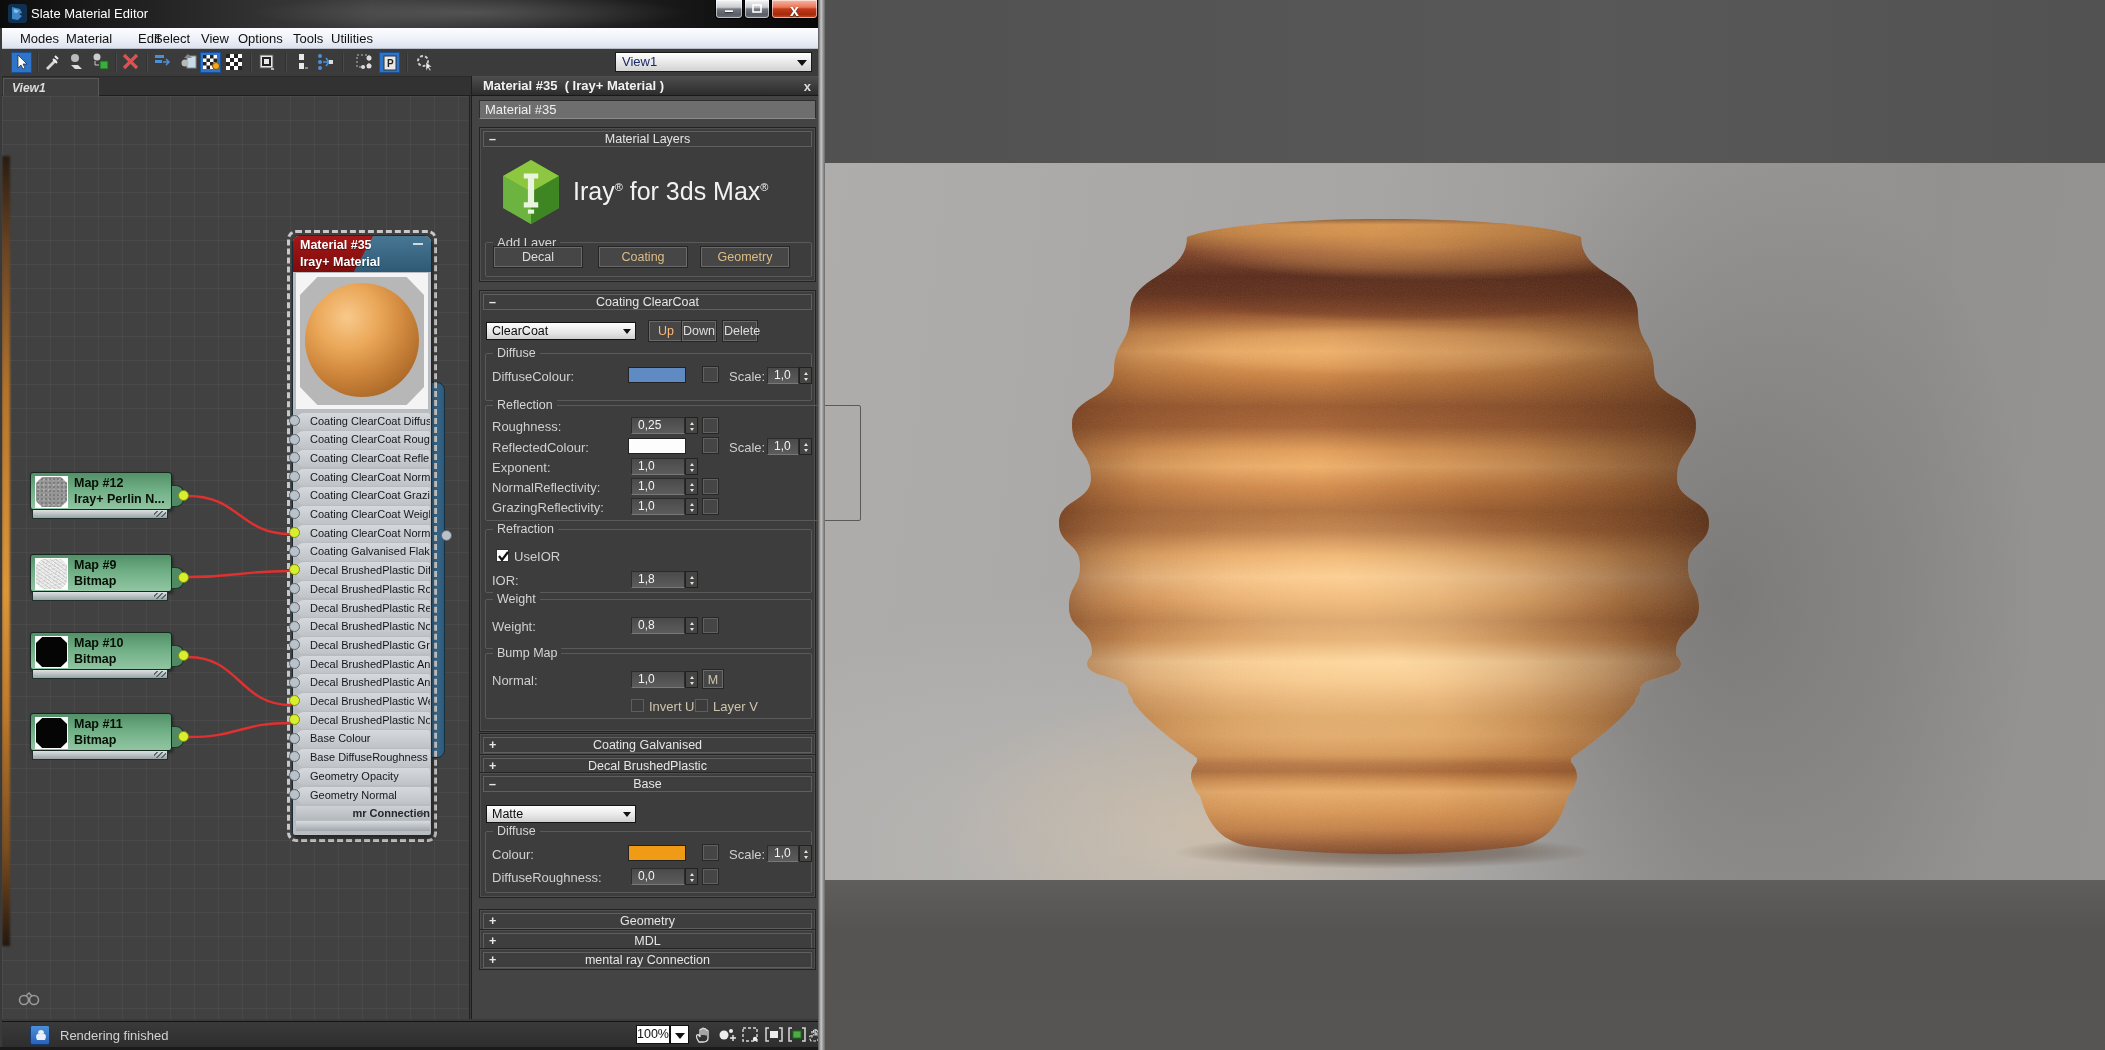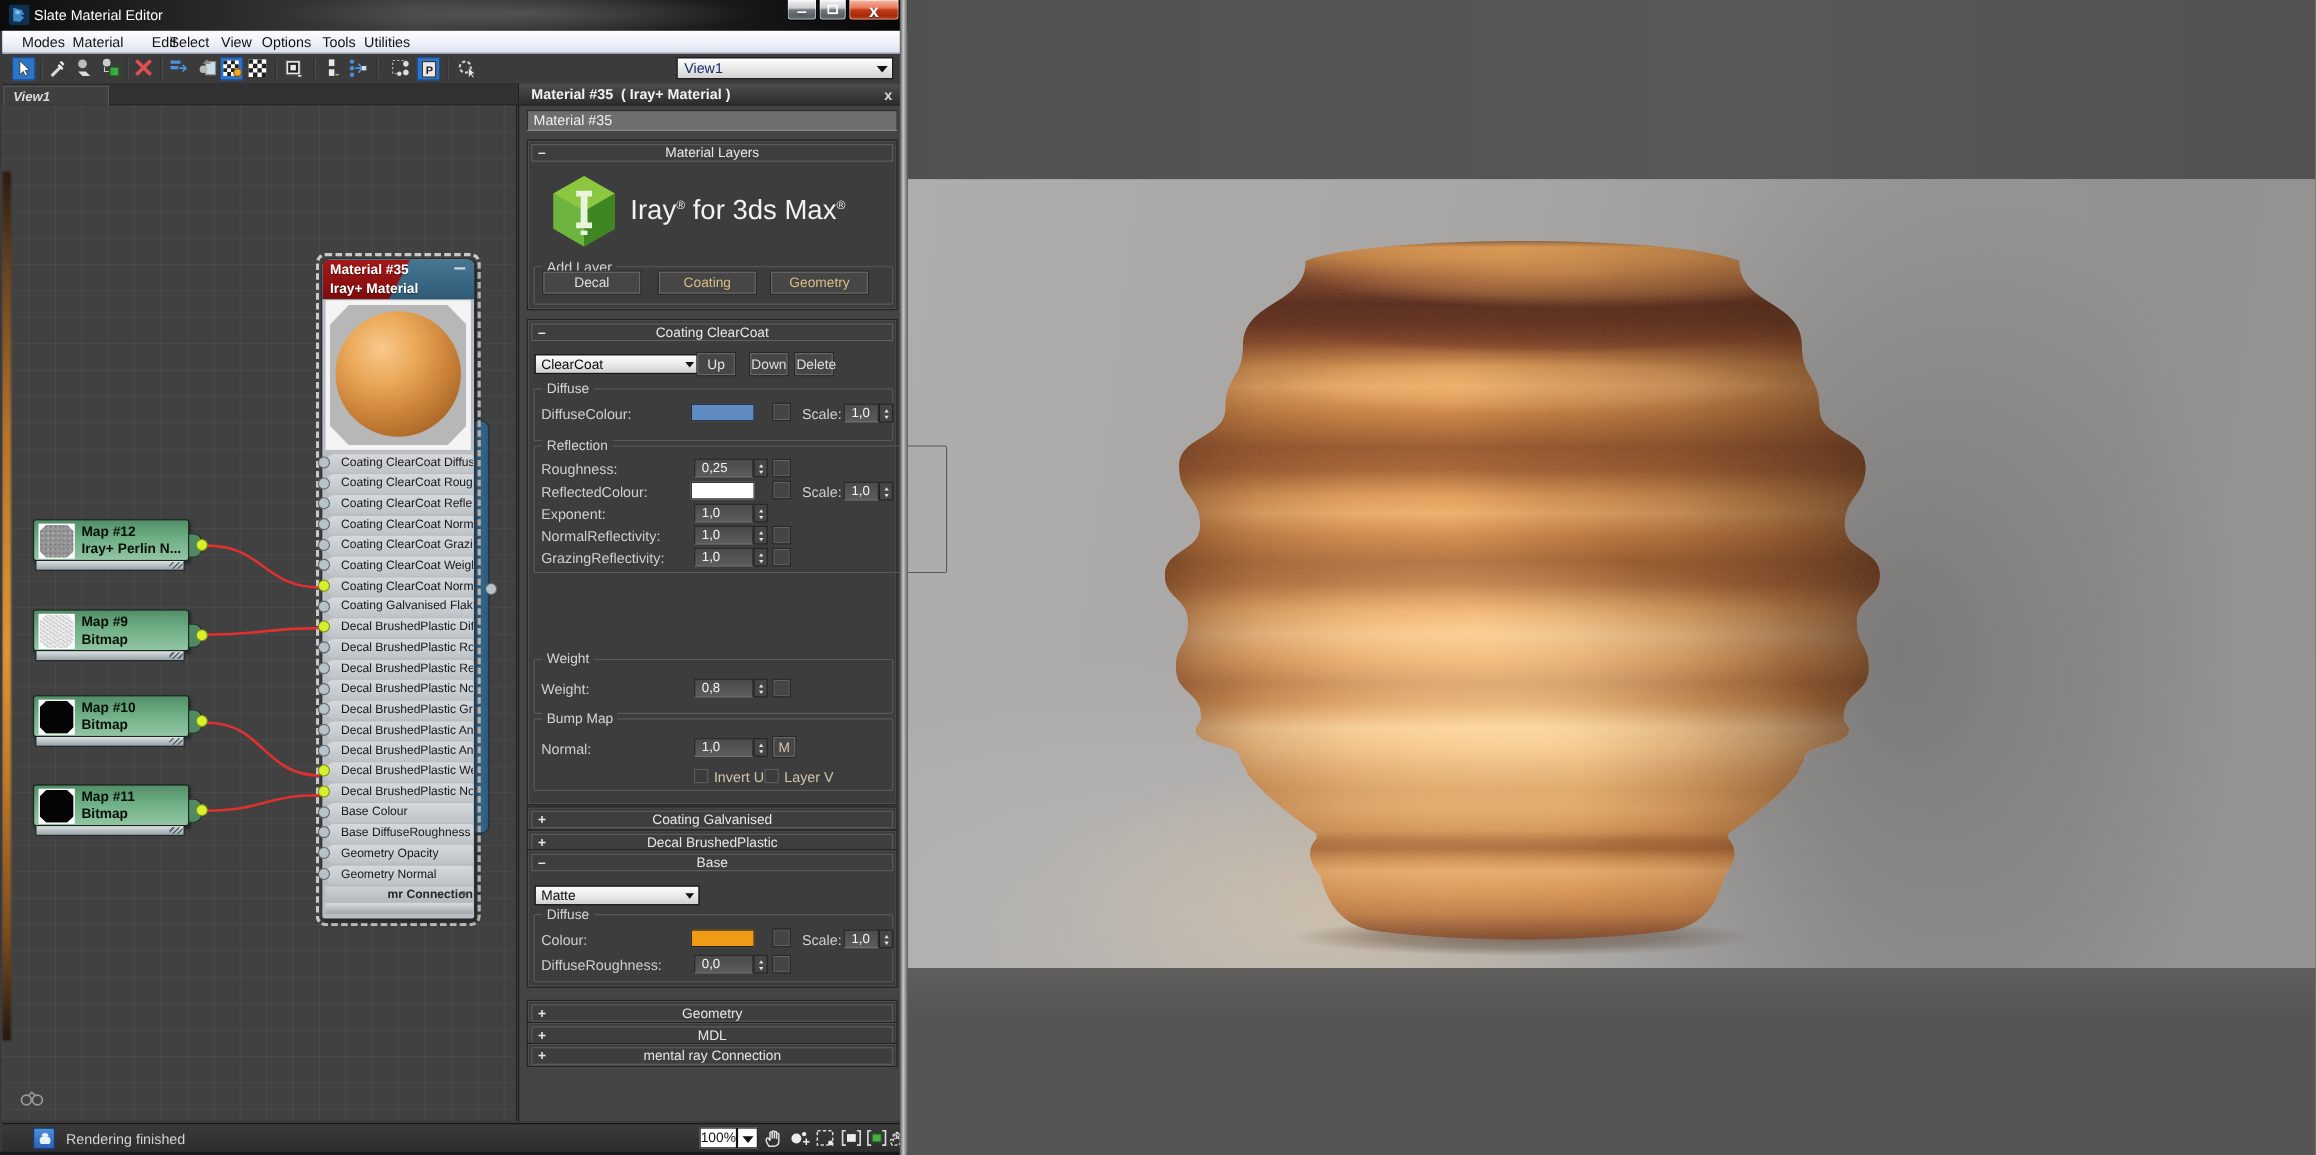--- a/index.html
+++ b/index.html
@@ -470,21 +470,21 @@
 <div class="grp" style="left:5px;top:114px;width:327px;height:35px">
             <span class="glab" style="font-size:13px">Add Layer</span>
           </div>
           <div class="pbtn" style="left:14px;top:119px;width:88px">Decal</div>
           <div class="pbtn" style="left:119px;top:119px;width:88px;color:#dcbd85">Coating</div>
           <div class="pbtn" style="left:221px;top:119px;width:88px;color:#dcbd85">Geometry</div>
         </div>
         <div class="roll" style="top:214px;height:442px">
           <div class="rhead" style="width:329px"><span class="pm">–</span>Coating ClearCoat</div>
           <div class="combo" style="left:6px;top:31px;width:150px">ClearCoat<div class="varr"></div></div>
-          <div class="pbtn" style="left:154px;top:30px;width:34px;color:#e5e5e5">Up</div>
+          <div class="pbtn" style="left:169px;top:30px;width:34px;color:#fdba74">Up</div>
           <div class="pbtn" style="left:202px;top:30px;width:34px">Down</div>
           <div class="pbtn" style="left:243px;top:30px;width:34px">Delete</div>
           <div class="grp" style="left:5px;top:62px;width:327px;height:48px">
             <span class="glab">Diffuse</span>
             <div class="lbl" style="left:6px;top:15px">DiffuseColour:</div>
             <div class="swatch" style="left:142px;top:13px;background:#5f8ac2"></div>
             <div class="sqb" style="left:216px;top:12px"></div>
             <div class="lbl" style="left:243px;top:15px">Scale:</div>
             <div class="spin" style="left:281px;top:13px;width:32px">1,0<div class="arr">
                 <div class="u"></div>
@@ -517,20 +517,34 @@
                 <div class="u"></div>
                 <div class="d"></div>
               </div></div>
             <div class="sqb" style="left:216px;top:72px"></div>
             <div class="lbl" style="left:6px;top:94px">GrazingReflectivity:</div>
             <div class="spin" style="left:145px;top:92px;width:54px">1,0<div class="arr">
                 <div class="u"></div>
                 <div class="d"></div>
               </div></div>
             <div class="sqb" style="left:216px;top:92px"></div>
+          </div>
+          <div class="grp" style="left:5px;top:238px;width:327px;height:64px">
+            <span class="glab">Refraction</span>
+            <div class="chk" style="left:10px;top:19px">
+              <svg width="13" height="13">
+                <path d="M2 6 L5 10 L11 2" stroke="#111" stroke-width="2.2" fill="none"></path>
+              </svg>
+            </div>
+            <div class="lbl" style="left:28px;top:19px">UseIOR</div>
+            <div class="lbl" style="left:6px;top:43px">IOR:</div>
+            <div class="spin" style="left:145px;top:41px;width:54px">1,8<div class="arr">
+                <div class="u"></div>
+                <div class="d"></div>
+              </div></div>
           </div>
           <div class="grp" style="left:5px;top:308px;width:327px;height:50px">
             <span class="glab">Weight</span>
             <div class="lbl" style="left:6px;top:19px">Weight:</div>
             <div class="spin" style="left:145px;top:17px;width:54px">0,8<div class="arr">
                 <div class="u"></div>
                 <div class="d"></div>
               </div></div>
             <div class="sqb" style="left:216px;top:17px"></div>
           </div>

